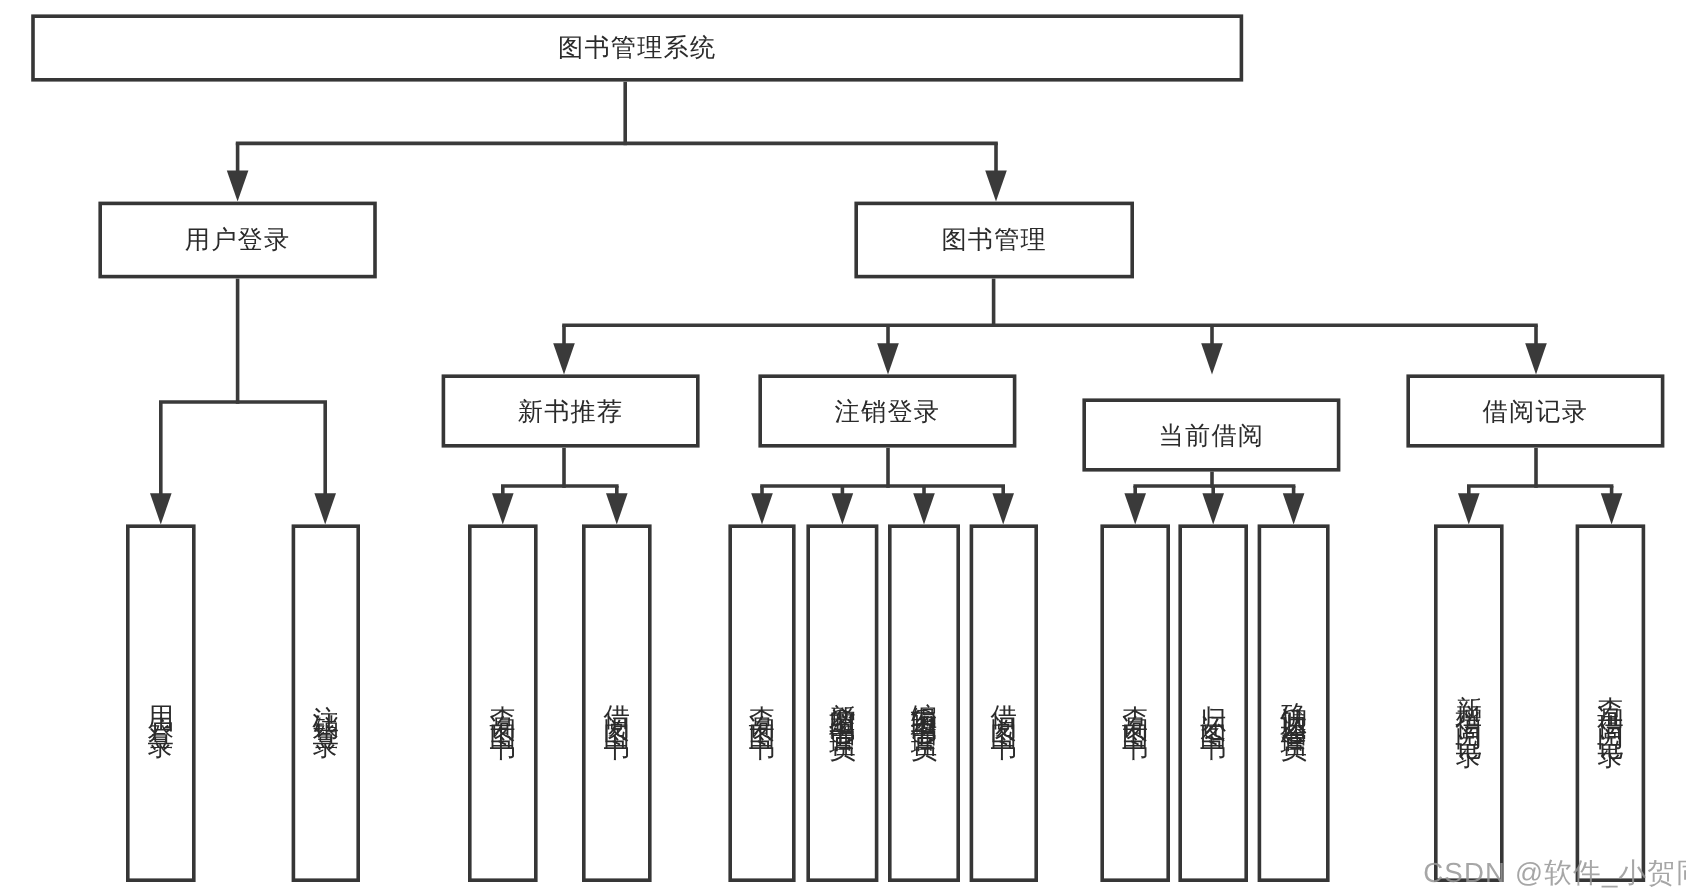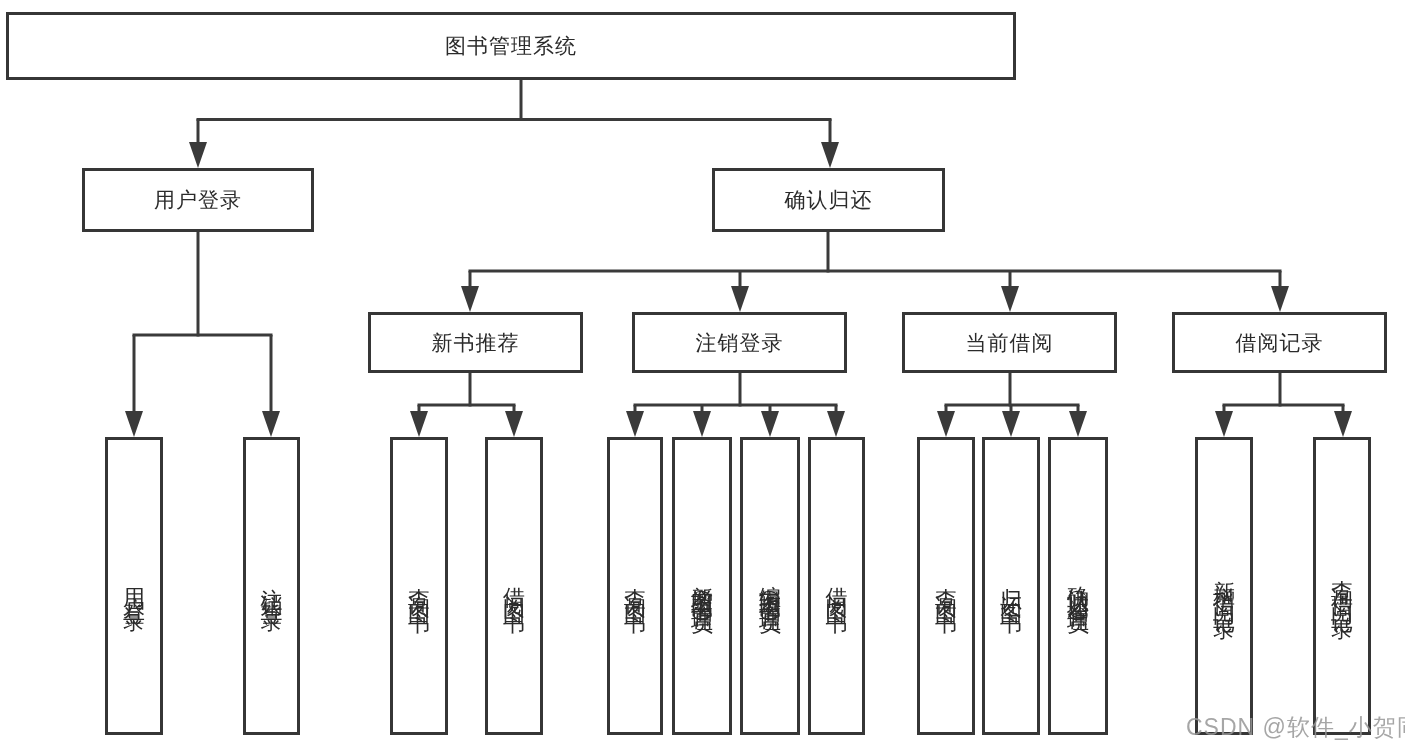--- a/index.html
+++ b/index.html
@@ -108,38 +108,38 @@
       <polygon points="761,411 779,411 770,437"></polygon>
       <polygon points="827,411 845,411 836,437"></polygon>
       <polygon points="937,411 955,411 946,437"></polygon>
       <polygon points="1002,411 1020,411 1011,437"></polygon>
       <polygon points="1069,411 1087,411 1078,437"></polygon>
       <polygon points="1215,411 1233,411 1224,437"></polygon>
       <polygon points="1334,411 1352,411 1343,437"></polygon>
     </g>
   </svg>
 
-  <div class="box hbox" style="left:6px;top:12px;width:1010px;height:68px">
+  <div class="box hbox" style="left:26px;top:12px;width:1010px;height:56px">
     <span class="lbl">图书管理系统</span>
   </div>
 
   <div class="box hbox" style="left:82px;top:168px;width:232px;height:64px">
     <span class="lbl">用户登录</span>
   </div>
   <div class="box hbox" style="left:712px;top:168px;width:233px;height:64px">
-    <span class="lbl">确认归还</span>
+    <span class="lbl">图书管理</span>
   </div>
 
   <div class="box hbox" style="left:368px;top:312px;width:215px;height:61px">
     <span class="lbl">新书推荐</span>
   </div>
   <div class="box hbox" style="left:632px;top:312px;width:215px;height:61px">
     <span class="lbl">注销登录</span>
   </div>
-  <div class="box hbox" style="left:902px;top:312px;width:215px;height:61px">
+  <div class="box hbox" style="left:902px;top:332px;width:215px;height:61px">
     <span class="lbl">当前借阅</span>
   </div>
   <div class="box hbox" style="left:1172px;top:312px;width:215px;height:61px">
     <span class="lbl">借阅记录</span>
   </div>
 
   <div class="box vbox" style="left:105px;top:437px;width:58px;height:298px">
     <span class="lbl">用户登录</span>
   </div>
   <div class="box vbox" style="left:243px;top:437px;width:57px;height:298px">

